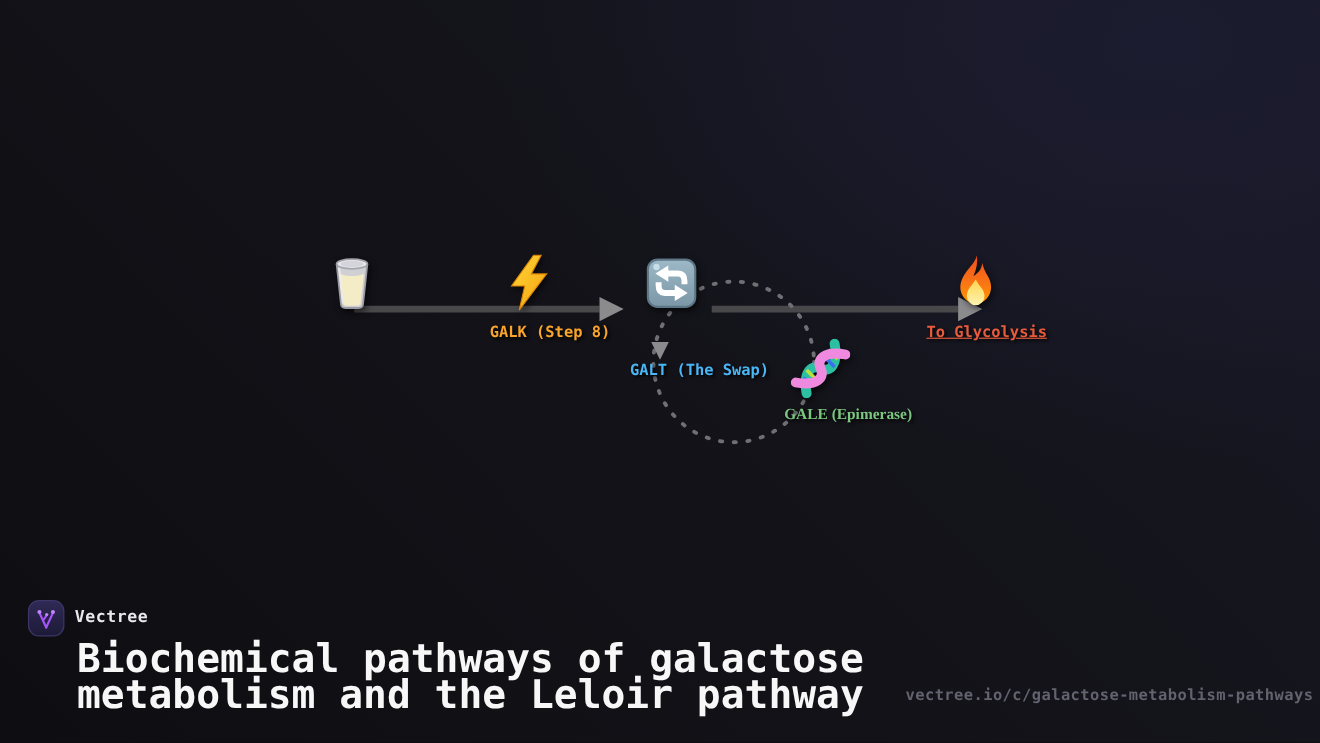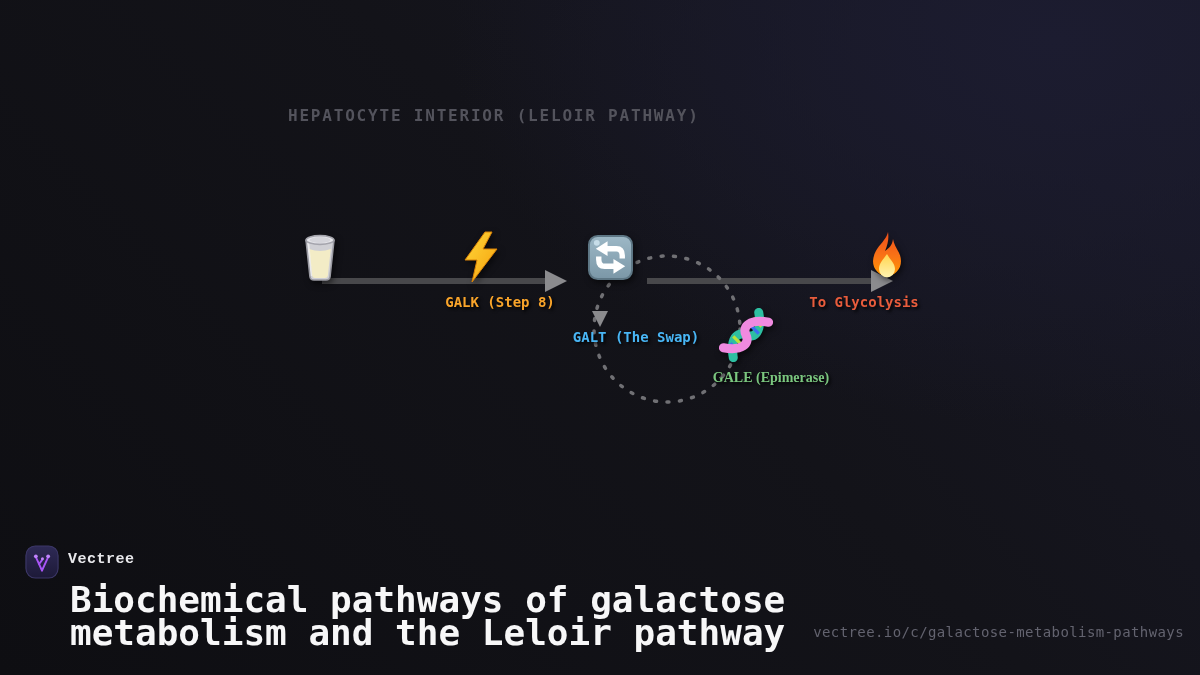--- a/index.html
+++ b/index.html
@@ -18,39 +18,38 @@
   .connectors{position:absolute;left:0;top:0;pointer-events:none;}
   .icon{position:absolute;filter:drop-shadow(2px 3px 3px rgba(0,0,0,.55));}
   .node-label{
     position:absolute;width:220px;text-align:center;
     font-size:14px;font-weight:bold;white-space:nowrap;
     text-shadow:2px 2px 3px rgba(0,0,0,.85);
   }
   .brand-logo{position:absolute;left:25px;top:545px;width:34px;height:34px;}
   .brand-name{
     position:absolute;left:68px;top:551px;
-    font-size:15px;font-weight:bold;color:#e9e9ec;letter-spacing:.5px;font-family:Liberation Mono, monospace;
+    font-size:15px;font-weight:bold;color:#e9e9ec;letter-spacing:.5px;
   }
   .card-title{
     position:absolute;left:22px;top:583px;
     font-size:36px;line-height:33px;font-weight:bold;color:#f7f7f8;
     white-space:nowrap;
     margin-left:48px;
   }
   .card-url{
-    position:absolute;right:16px;top:624px;
-    font-size:14px;color:#63636f;letter-spacing:.4px;white-space:nowrap;
+    position:absolute;right:6px;top:624px;
+    font-size:14px;color:#63636f;letter-spacing:.4px;white-space:nowrap;font-weight:bold;
   }
 </style>
 </head>
 <body>
 
 <div class="stage">
 
-  <div class="scene-title">HEPATOCYTE INTERIOR (LELOIR PATHWAY)</div>
 
   <svg class="connectors" width="1200" height="675" viewBox="0 0 1200 675">
     <line x1="322" y1="281" x2="545" y2="281" stroke="#48484b" stroke-width="6"></line>
     <polygon points="545,270 567,281 545,292" fill="#8b8b8e"></polygon>
     <line x1="647" y1="281" x2="871" y2="281" stroke="#48484b" stroke-width="6"></line>
     <polygon points="871,270 893,281 871,292" fill="#8b8b8e"></polygon>
     <circle cx="667" cy="329" r="73" fill="none" stroke="#707074" stroke-width="3.5" stroke-linecap="round" stroke-dasharray="2 10.5"></circle>
     <polygon points="592,311 608,311 600,327" fill="#8b8b8e"></polygon>
   </svg>
 
@@ -121,21 +120,21 @@
         </linearGradient>
       </defs>
       <path d="M25,2 C23,12 11,17 10,31 A14,15 0 0 0 38,31 C38,22 32,19 30,9 C29,16 26,18 22,21 C25,14 26,8 25,2 Z" fill="url(#fireGrad)"></path>
       <path d="M24,24 C20,30 16,33 16,39 A8,8.5 0 0 0 32,39 C32,33 27,30 24,24 Z" fill="url(#coreGrad)"></path>
     </svg>
   </div>
 
   <div class="node-label" style="left: 390px; top: 294px; color: rgb(249, 164, 42);">GALK (Step 8)</div>
   <div class="node-label" style="left: 526px; top: 294px; color: rgb(73, 182, 245); margin-top: 35px;">GALT (The Swap)</div>
   <div class="node-label" style="left: 661px; top: 370px; color: rgb(123, 199, 127); font-family: Liberation Serif, serif;">GALE (Epimerase)</div>
-  <div class="node-label" style="left: 754px; top: 294px; color: rgb(232, 92, 60);">To Glycolysis</div>
+  <div class="node-label" style="left: 787px; top: 294px; color: rgb(232, 92, 60); text-decoration: underline;">To Glycolysis</div>
 
   <div class="brand-logo">
     <svg width="34" height="34" viewBox="0 0 36 36">
       <defs>
         <linearGradient id="logoGrad" x1="0" y1="0" x2="0" y2="1">
           <stop offset="0" stop-color="#2e2a55"></stop>
             <stop offset="1" stop-color="#1d1a38"></stop>
         </linearGradient>
       </defs>
       <rect x="1" y="1" width="34" height="34" rx="10" fill="url(#logoGrad)" stroke="#3c3768" stroke-width="1.2"></rect>

